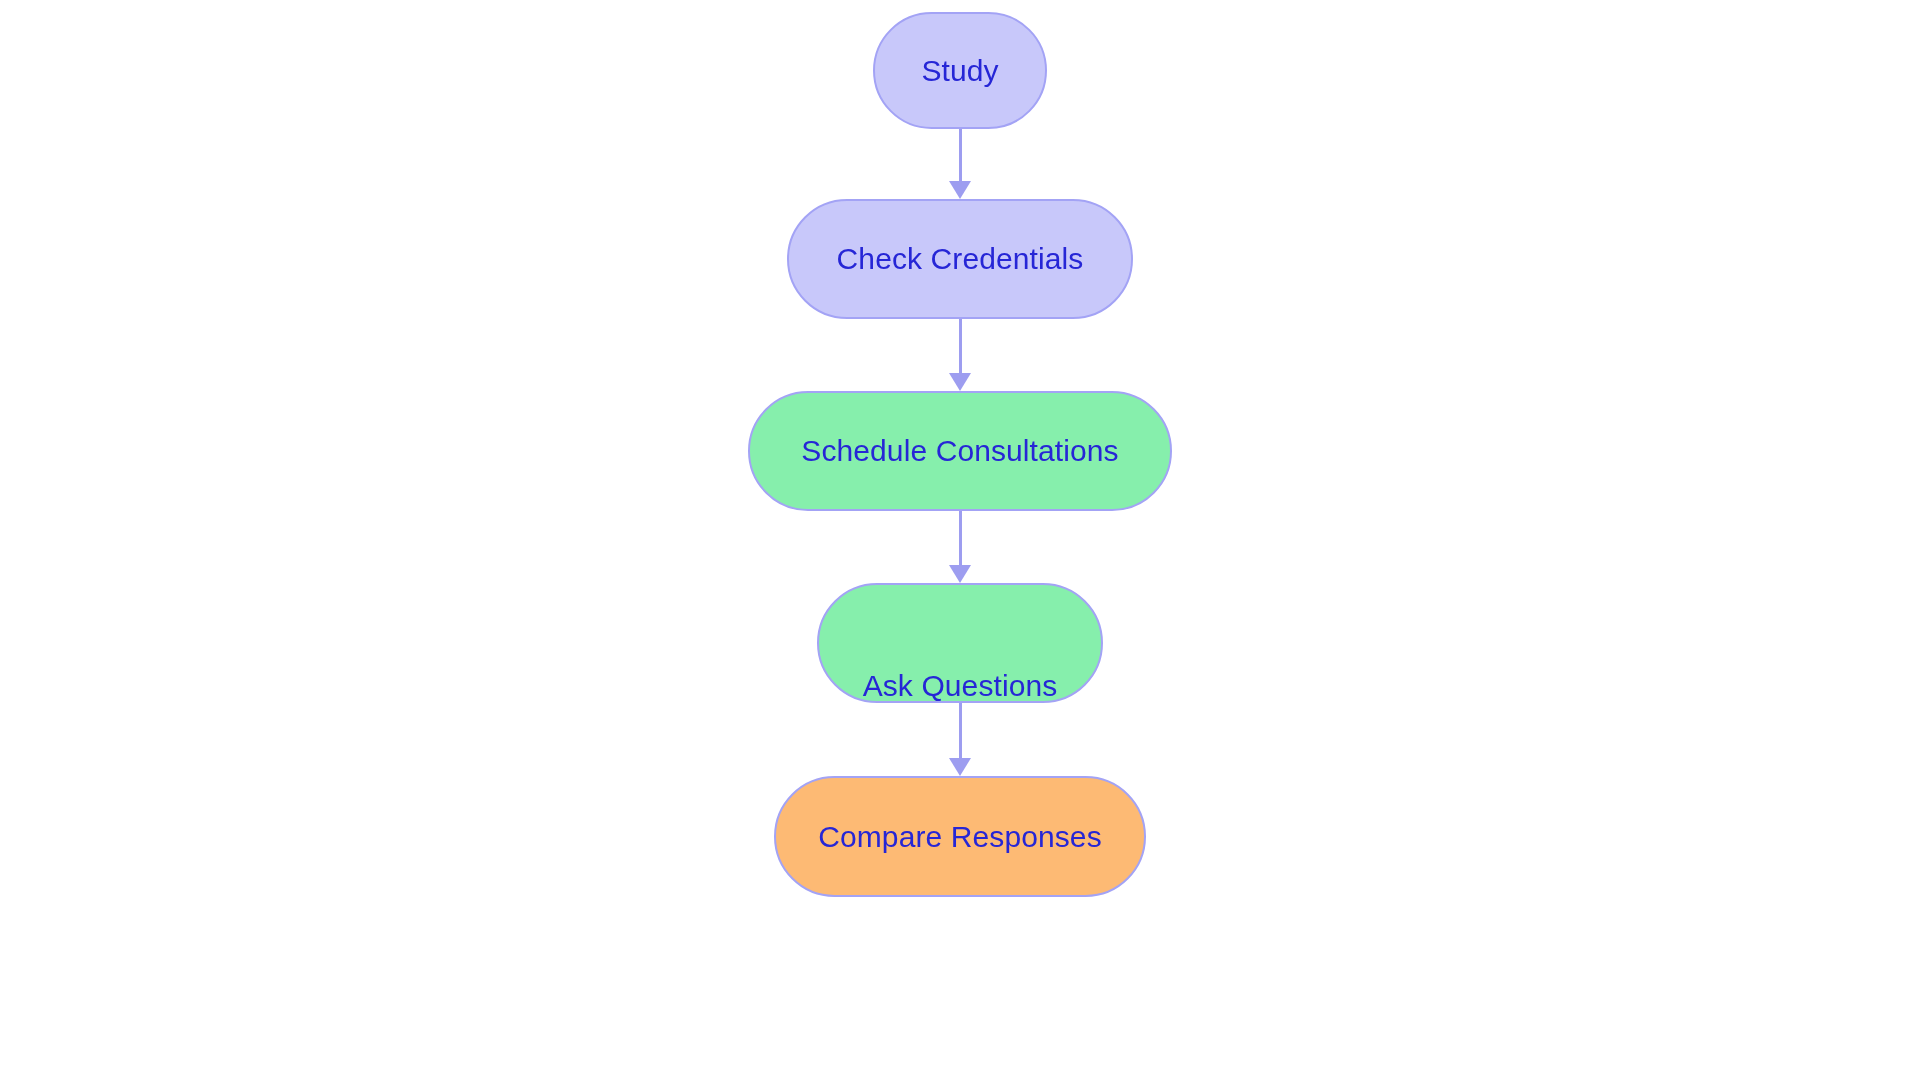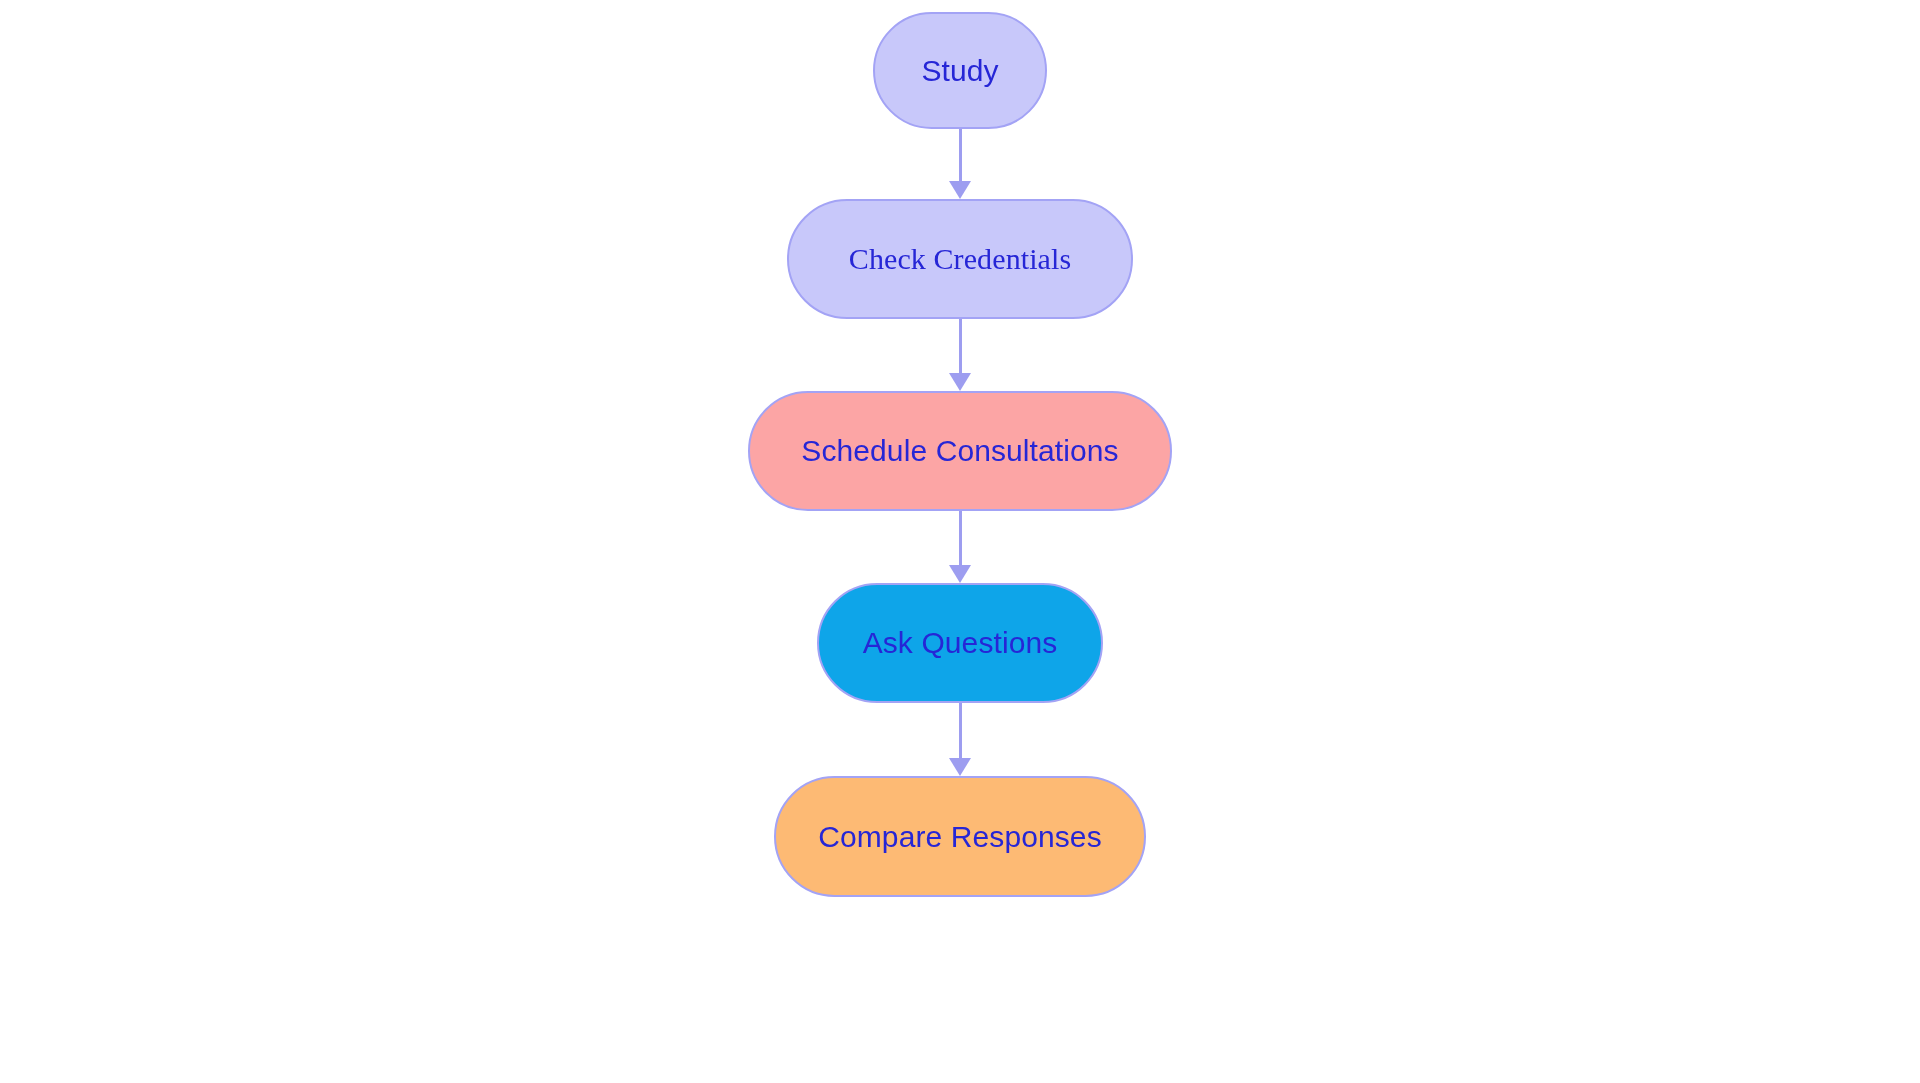--- a/index.html
+++ b/index.html
@@ -99,39 +99,39 @@
 
     <div class="node node-study" style="background: rgb(200, 200, 250); border-color: rgb(163, 163, 245); color: rgb(38, 38, 214);">
       <span class="node-label">Study</span>
     </div>
 
     <div class="connector conn-1">
       <div class="connector-line" style="background: rgb(157, 157, 240);"></div>
       <div class="connector-head" style="border-top-color: rgb(157, 157, 240);"></div>
     </div>
 
-    <div class="node node-check-credentials" style="background: rgb(200, 200, 250); border-color: rgb(163, 163, 245); color: rgb(38, 38, 214); font-family: Liberation Serif, serif;">
+    <div class="node node-check-credentials" style="background: rgb(200, 200, 250); border-color: rgb(163, 163, 245); color: rgb(38, 38, 214);">
       <span class="node-label">Check Credentials</span>
     </div>
 
     <div class="connector conn-2">
       <div class="connector-line" style="background: rgb(157, 157, 240);"></div>
       <div class="connector-head" style="border-top-color: rgb(157, 157, 240);"></div>
     </div>
 
-    <div class="node node-schedule" style="background: #fca5a5; border-color: rgb(163, 163, 245); color: rgb(38, 38, 214);">
+    <div class="node node-schedule" style="background: #86efac; border-color: rgb(163, 163, 245); color: rgb(38, 38, 214);">
       <span class="node-label">Schedule Consultations</span>
     </div>
 
     <div class="connector conn-3">
       <div class="connector-line" style="background: rgb(157, 157, 240);"></div>
       <div class="connector-head" style="border-top-color: rgb(157, 157, 240);"></div>
     </div>
 
-    <div class="node node-ask-questions" style="background: #0ea5e9; border-color: rgb(163, 163, 245); color: rgb(38, 38, 214);">
+    <div class="node node-ask-questions" style="background: #86efac; border-color: rgb(163, 163, 245); color: rgb(38, 38, 214); align-items: flex-end;">
       <span class="node-label">Ask Questions</span>
     </div>
 
     <div class="connector conn-4">
       <div class="connector-line" style="background: rgb(157, 157, 240);"></div>
       <div class="connector-head" style="border-top-color: rgb(157, 157, 240);"></div>
     </div>
 
     <div class="node node-compare-responses" style="background: #fdba74; border-color: rgb(163, 163, 245); color: rgb(38, 38, 214);">
       <span class="node-label">Compare Responses</span>

